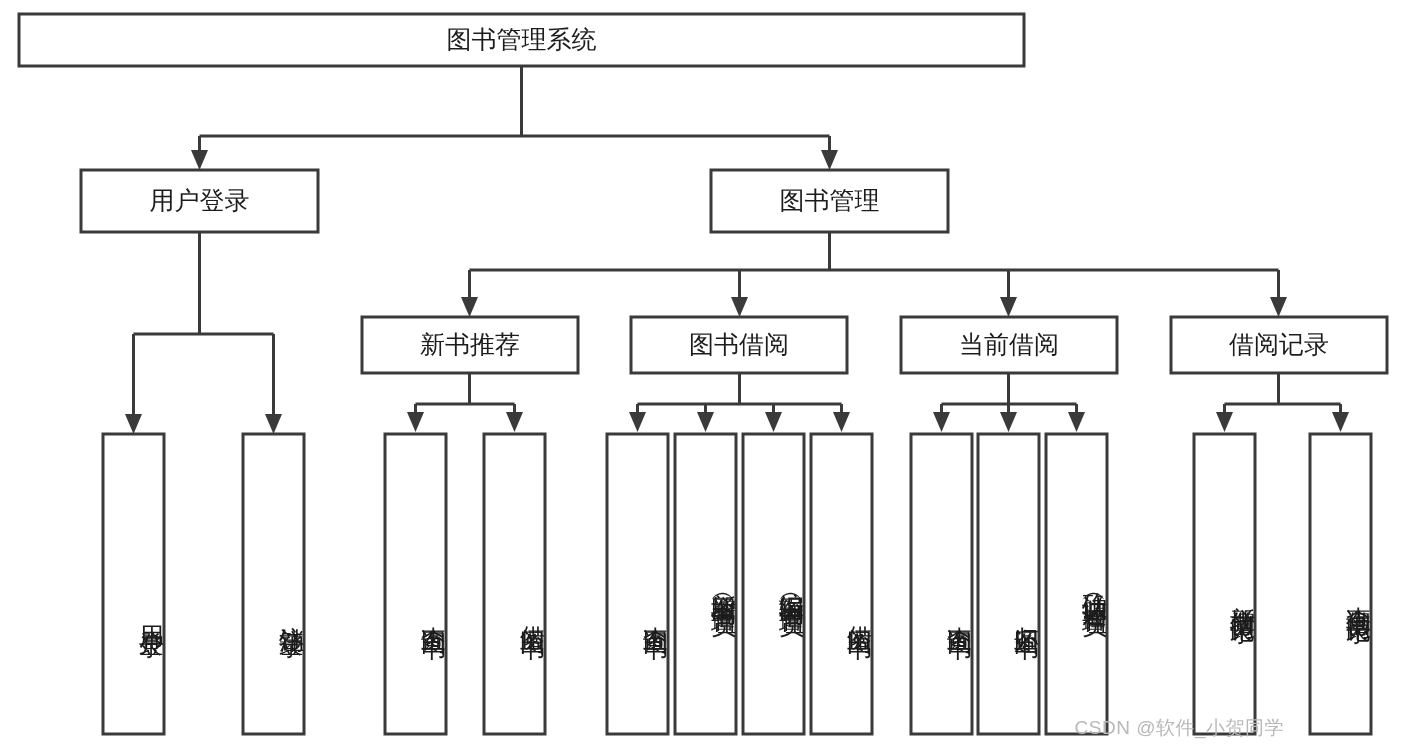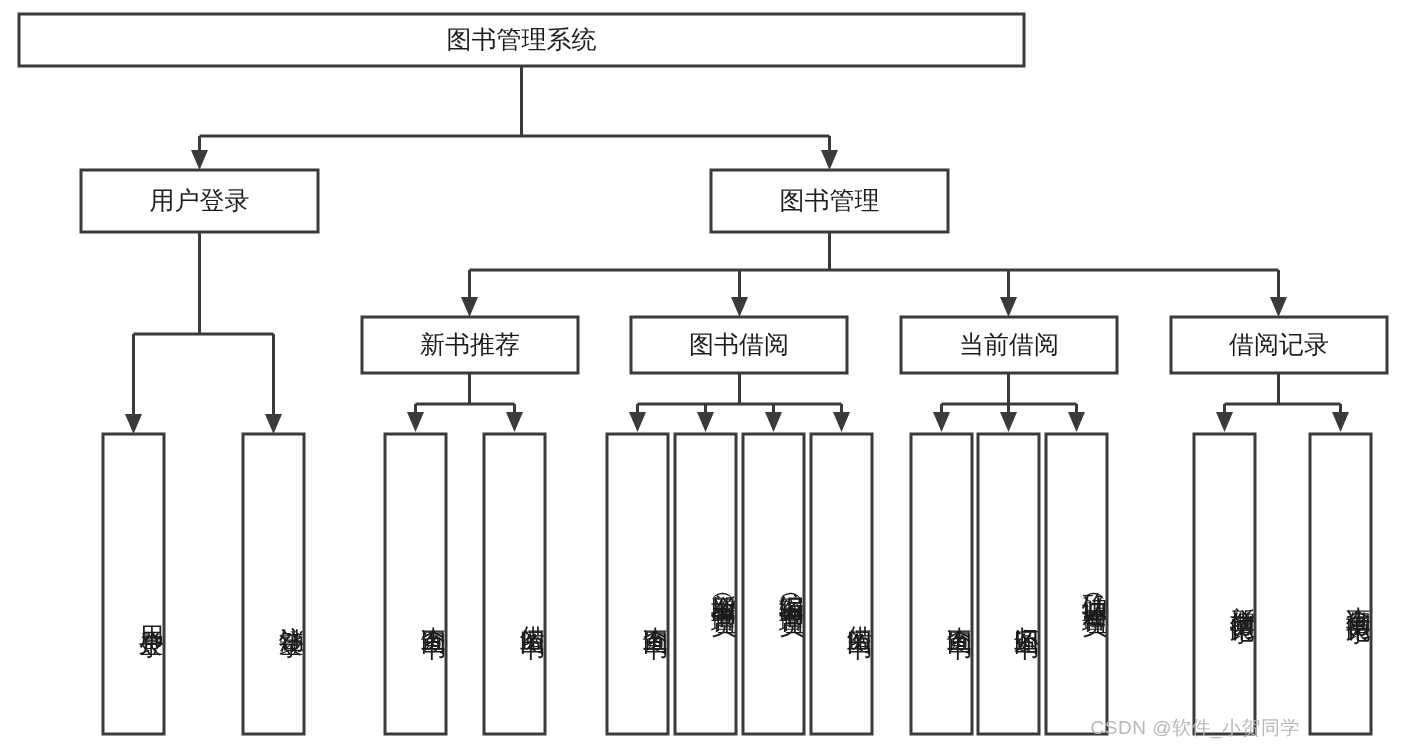--- a/index.html
+++ b/index.html
@@ -13,21 +13,20 @@
     height: 747px;
     font-family: "Liberation Sans", "DejaVu Sans", sans-serif;
     overflow: hidden;
     position: relative;
   }
   #diagram-root {
     position: relative;
     width: 1292px;
     height: 747px;
     background: #ffffff;
-    padding-left: 16px;
   }
   svg#tree-svg {
     position: absolute;
     top: 0;
     left: 0;
     width: 1405px;
     height: 747px;
     display: block;
   }
   .node-box {

